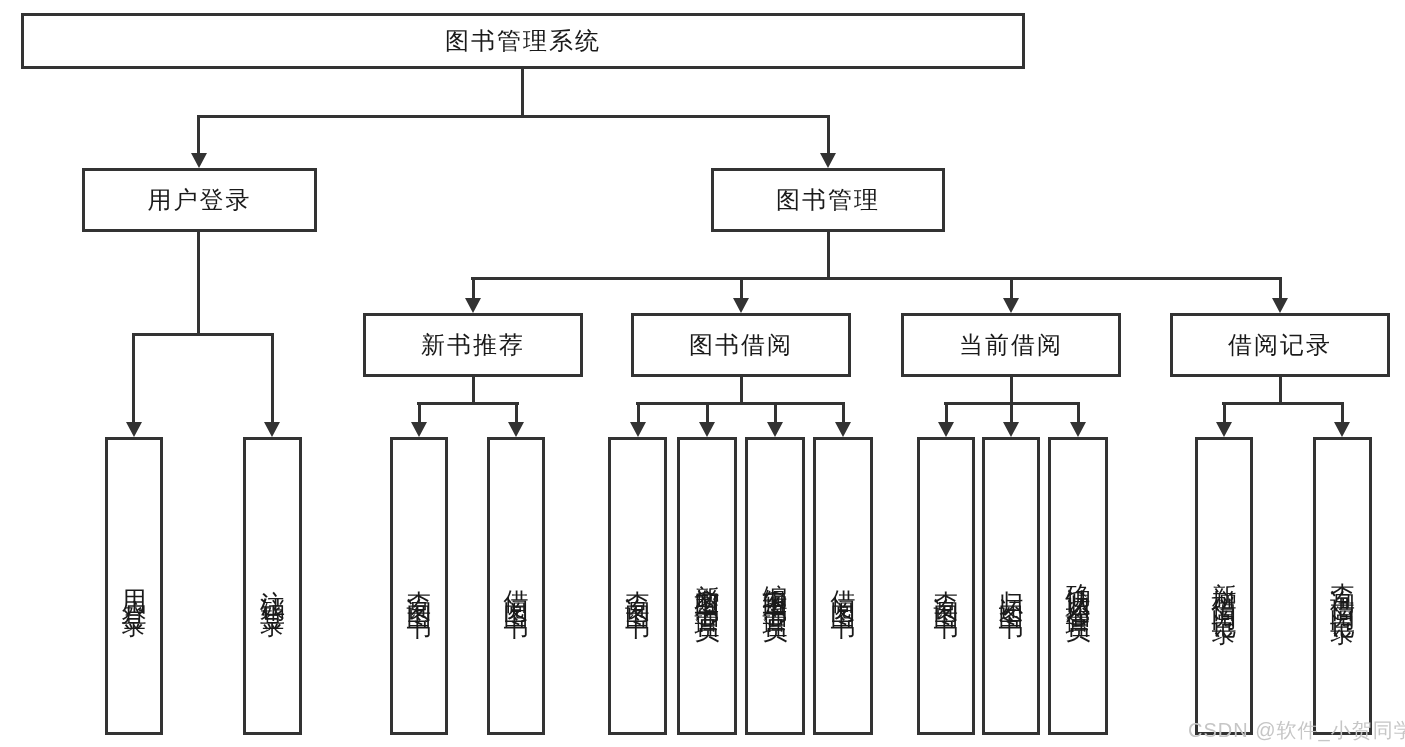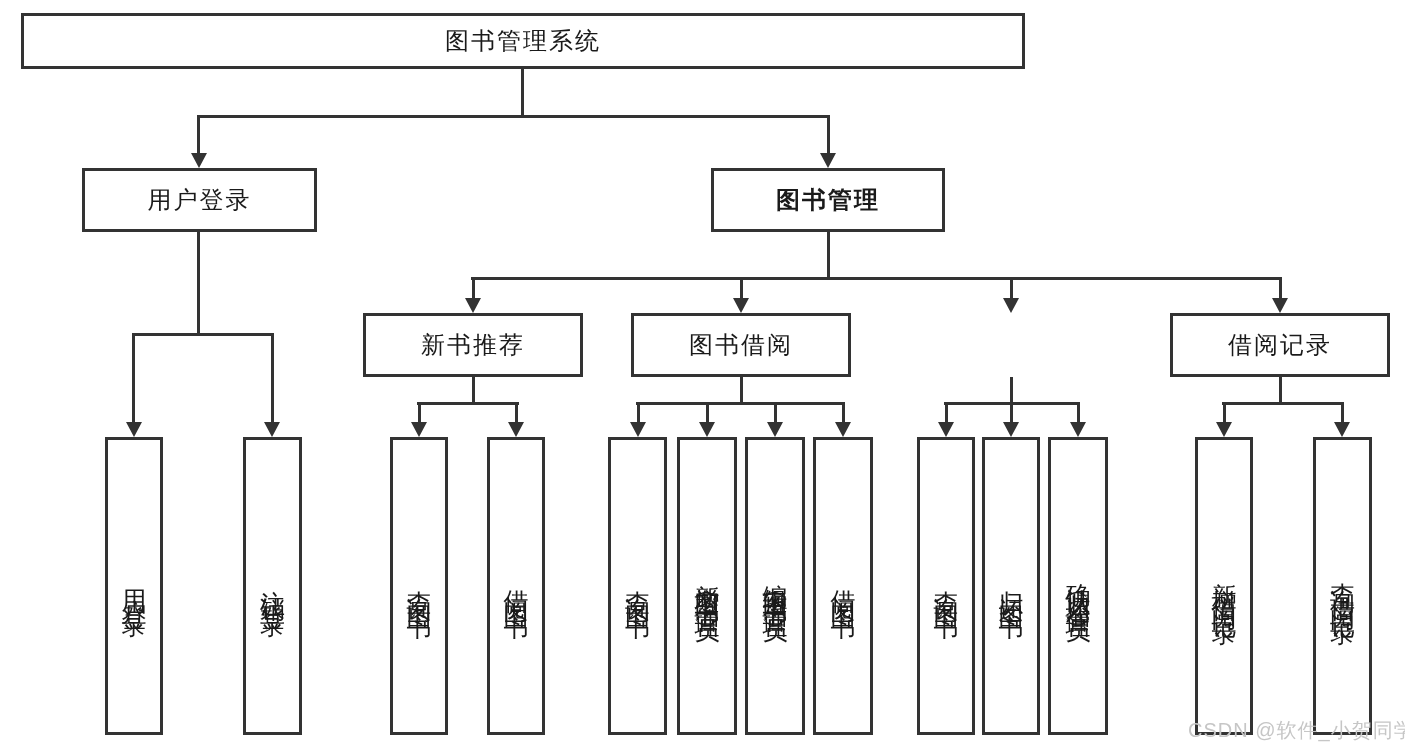--- a/index.html
+++ b/index.html
@@ -68,21 +68,21 @@
   <div class="box hbox" style="left:21px; top:13px; width:1004px; height:56px;">图书管理系统</div>
 
   <div class="line" style="left:521px; top:69px; width:3px; height:48px;"></div>
   <div class="line" style="left:197px; top:115px; width:633px; height:3px;"></div>
   <div class="line" style="left:197px; top:115px; width:3px; height:38px;"></div>
   <div class="line" style="left:827px; top:115px; width:3px; height:38px;"></div>
   <div class="ah" style="left:191px; top:153px;"></div>
   <div class="ah" style="left:820px; top:153px;"></div>
 
   <div class="box hbox" style="left:82px; top:168px; width:235px; height:64px;">用户登录</div>
-  <div class="box hbox" style="left:711px; top:168px; width:234px; height:64px;font-weight:bold;">图书管理</div>
+  <div class="box hbox" style="left:711px; top:168px; width:234px; height:64px;">图书管理</div>
 
   <div class="line" style="left:197px; top:232px; width:3px; height:103px;"></div>
   <div class="line" style="left:132px; top:333px; width:142px; height:3px;"></div>
   <div class="line" style="left:132px; top:333px; width:3px; height:89px;"></div>
   <div class="line" style="left:271px; top:333px; width:3px; height:89px;"></div>
   <div class="ah" style="left:126px; top:422px;"></div>
   <div class="ah" style="left:264px; top:422px;"></div>
 
   <div class="line" style="left:827px; top:232px; width:3px; height:47px;"></div>
   <div class="line" style="left:471px; top:277px; width:811px; height:3px;"></div>
@@ -90,20 +90,21 @@
   <div class="line" style="left:740px; top:277px; width:3px; height:21px;"></div>
   <div class="line" style="left:1010px; top:277px; width:3px; height:21px;"></div>
   <div class="line" style="left:1279px; top:277px; width:3px; height:21px;"></div>
   <div class="ah" style="left:465px; top:298px;"></div>
   <div class="ah" style="left:733px; top:298px;"></div>
   <div class="ah" style="left:1003px; top:298px;"></div>
   <div class="ah" style="left:1272px; top:298px;"></div>
 
   <div class="box hbox" style="left:631px; top:313px; width:220px; height:64px;">图书借阅</div>
   <div class="box hbox" style="left:363px; top:313px; width:220px; height:64px;">新书推荐</div>
+  <div class="box hbox" style="left:901px; top:313px; width:220px; height:64px;">当前借阅</div>
   <div class="box hbox" style="left:1170px; top:313px; width:220px; height:64px;">借阅记录</div>
 
   <div class="line" style="left:472px; top:377px; width:3px; height:27px;"></div>
   <div class="line" style="left:740px; top:377px; width:3px; height:27px;"></div>
   <div class="line" style="left:1010px; top:377px; width:3px; height:27px;"></div>
   <div class="line" style="left:1279px; top:377px; width:3px; height:27px;"></div>
 
   <div class="line" style="left:417px; top:402px; width:102px; height:3px;"></div>
   <div class="line" style="left:636px; top:402px; width:209px; height:3px;"></div>
   <div class="line" style="left:944px; top:402px; width:136px; height:3px;"></div>

